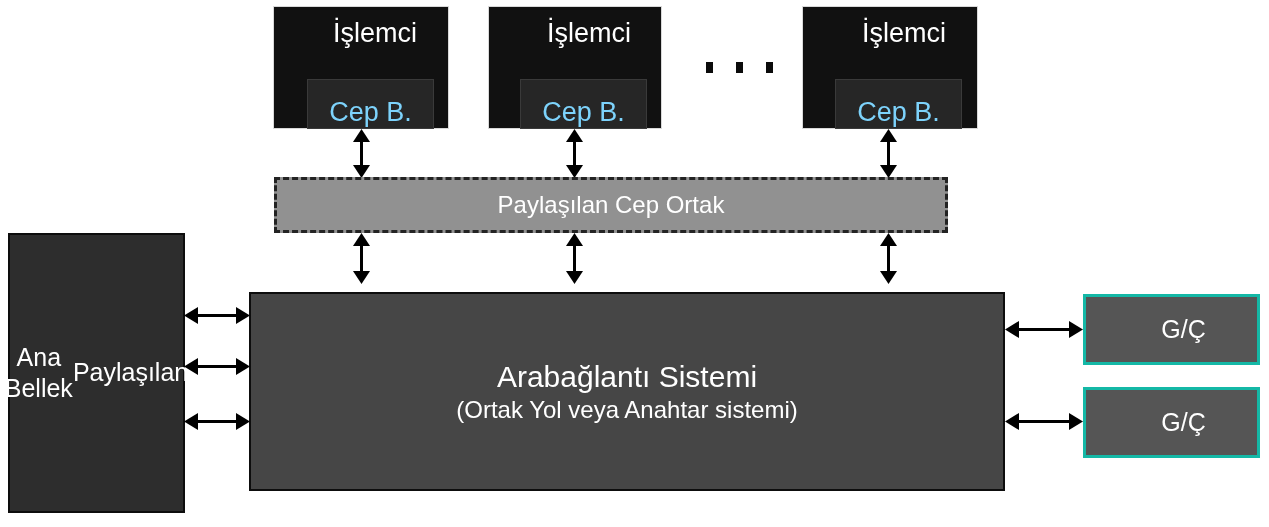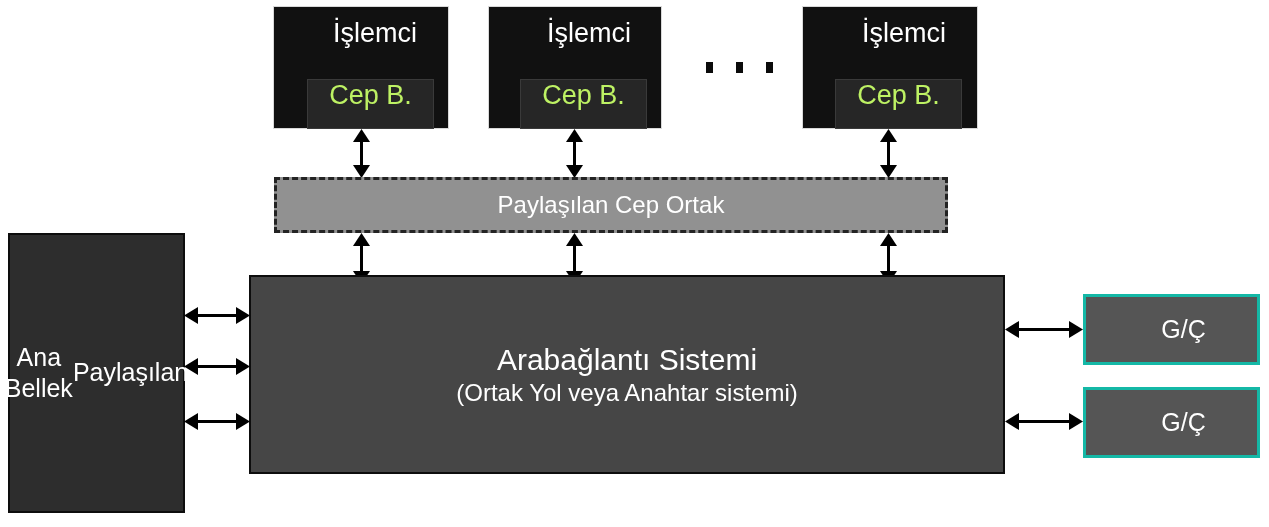--- a/index.html
+++ b/index.html
@@ -40,23 +40,23 @@
     font-size: 27px;
     line-height: 1.1;
     color: #ffffff;
   }
   .cache-inner {
     position: absolute;
     box-sizing: border-box;
     background: #262626;
     border: 1px solid #3a3a3a;
     display: flex;
-    align-items: flex-start;
+    align-items: flex-end;
     justify-content: center;
-    color: #bef264;
+    color: #7dd3fc;
     font-size: 27px;
   }
 
   
   .ellipsis {
     position: absolute;
     display: flex;
     align-items: center;
     gap: 23px;
   }
@@ -184,21 +184,21 @@
       <polygon points="9.5,0 1,13 18,13" fill="#000"></polygon>
       <polygon points="9.5,51 1,38 18,38" fill="#000"></polygon>
     </svg>
   </div>
 
   <div class="box main-memory" style="left:8px; top:233px; width:177px; height:280px;">
     <span>Ana Bellek</span>
     <span>Paylaşılan</span>
   </div>
 
-  <div class="box interconnect" style="left:249px; top:275px; width:756px; height:199px;">
+  <div class="box interconnect" style="left:249px; top:292px; width:756px; height:199px;">
     <span class="interconnect-line1">Arabağlantı Sistemi</span>
     <span class="interconnect-line2">(Ortak Yol veya Anahtar sistemi)</span>
   </div>
 
   <div class="arrow" style="left:184px; top:306px;">
     <svg width="66" height="19" viewBox="0 0 66 19">
       <line x1="11" y1="9.5" x2="55" y2="9.5" stroke="#000" stroke-width="3"></line>
       <polygon points="0,9.5 14,1 14,18" fill="#000"></polygon>
       <polygon points="66,9.5 52,1 52,18" fill="#000"></polygon>
     </svg>

